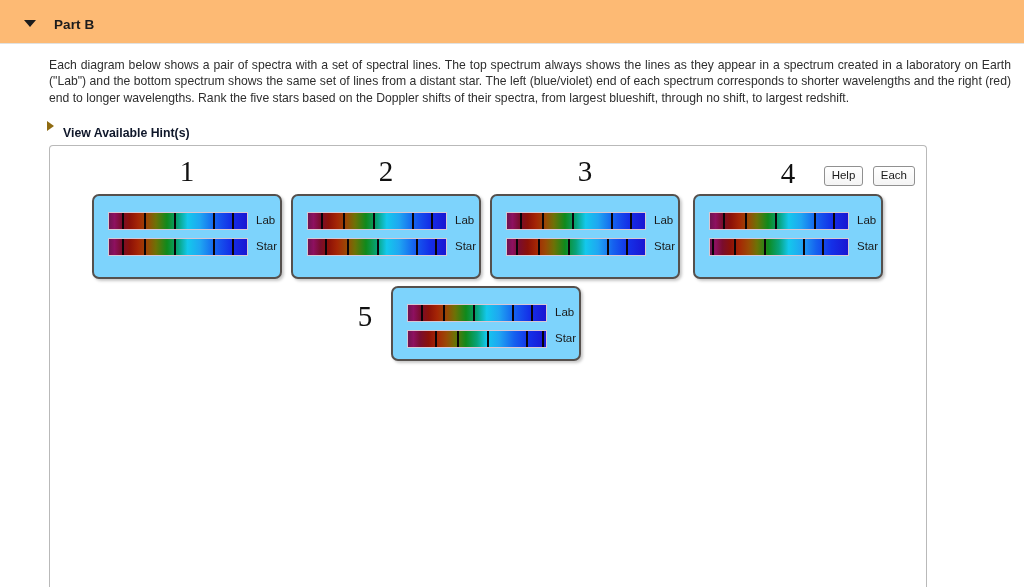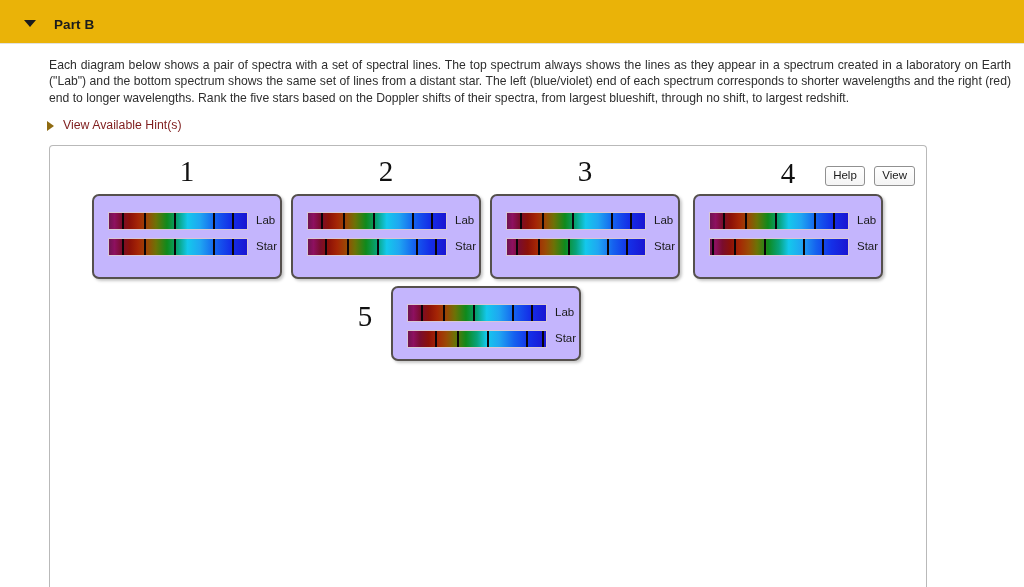--- a/index.html
+++ b/index.html
@@ -16,21 +16,21 @@
     overflow: hidden;
     background: #ffffff;
   }
 
   
   .part-header {
     position: absolute;
     left: 0; top: 0;
     width: 1024px;
     height: 44px;
-    background: #eab308;
+    background: #fdba74;
     border-bottom: 1px solid #e2e2e0;
     box-sizing: border-box;
   }
   .part-caret {
     position: absolute;
     left: 24px; top: 20px;
     width: 0; height: 0;
     border-left: 6px solid transparent;
     border-right: 6px solid transparent;
     border-top: 7px solid #1c1c1c;
@@ -64,24 +64,24 @@
   .hint-caret {
     position: absolute;
     left: 0; top: 3px;
     width: 0; height: 0;
     border-top: 5px solid transparent;
     border-bottom: 5px solid transparent;
     border-left: 7px solid #8f6b11;
   }
   .hint-label {
     position: absolute;
-    left: 16px; top: 0;
+    left: 16px; top: 8px;
     font-size: 12.3px;
-    font-weight: normal;
-    color: #7f1d1d;
+    font-weight: bold;
+    color: #0f172a;
     white-space: nowrap;
     cursor: pointer;
   }
 
   
   .activity {
     position: absolute;
     left: 49px; top: 145px;
     width: 878px;
     height: 442px;
@@ -106,21 +106,21 @@
     border-radius: 3px;
     padding: 2px 7px 3px 7px;
     margin-left: 5px;
     cursor: pointer;
     line-height: 13px;
   }
 
   
   .card {
     position: absolute;
-    background: #c4b5fd;
+    background: #7dd3fc;
     border: 2px solid #55504d;
     border-radius: 7px;
     box-shadow: 2px 2px 3px rgba(0,0,0,0.22);
     box-sizing: border-box;
   }
   .card-number {
     position: absolute;
     font-size: 29px;
     color: #111111;
     font-family: "Liberation Serif", serif;
@@ -208,21 +208,21 @@
 
   <div class="hint-row">
     <div class="hint-caret"></div>
     <div class="hint-label">View Available Hint(s)</div>
   </div>
 
   <div class="activity">
 
     <div class="tool-btns">
       <span class="tool-btn">Help</span>
-      <span class="tool-btn">View</span>
+      <span class="tool-btn">Each</span>
     </div>
 
     <div id="cards-host">
         <div class="card-number" style="left: 42px; top: 10px; width: 190px;">1</div>
         <div class="card" style="left: 42px; top: 48px; width: 190px; height: 85px;">
           <div class="spec-row" style="left: 14px; top: 16px;">
             <div class="strip">
               <div class="line" style="left: calc(10% - 1px);"></div>
               <div class="line" style="left: calc(26% - 1px);"></div>
               <div class="line" style="left: calc(48% - 1px);"></div>

